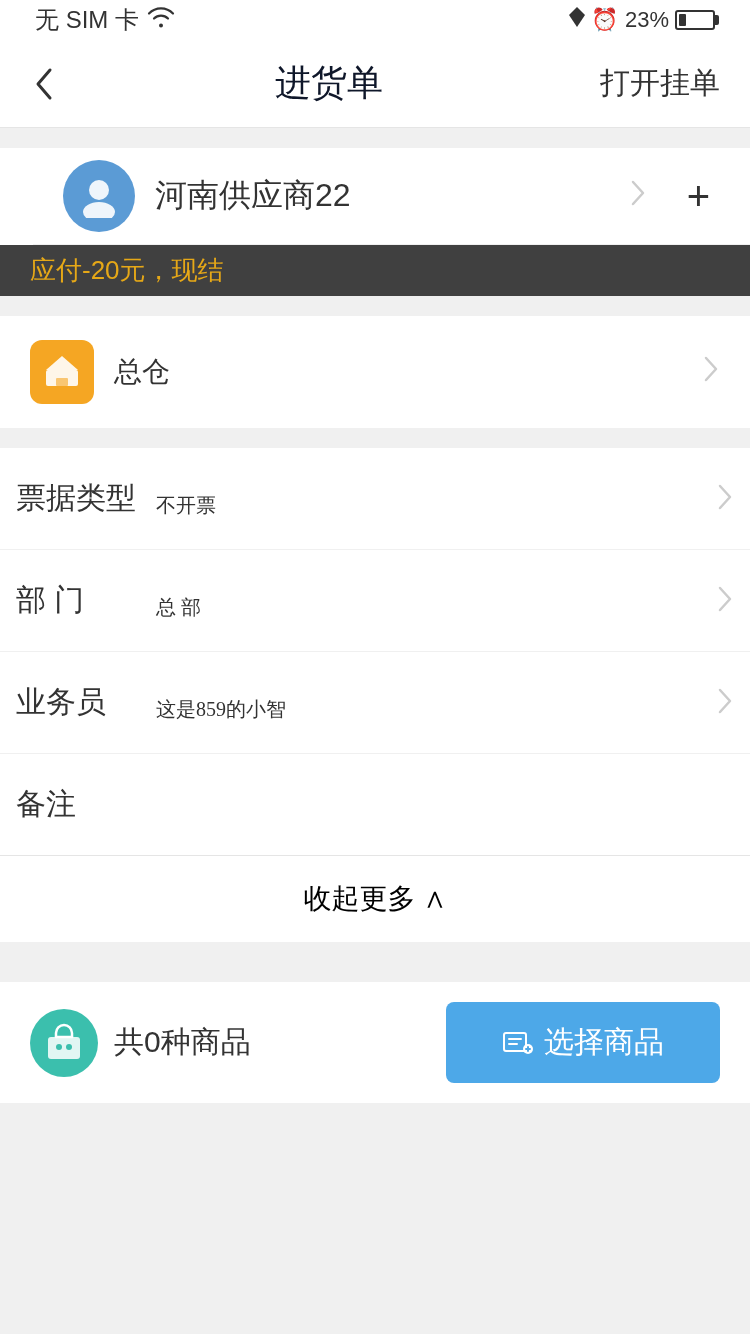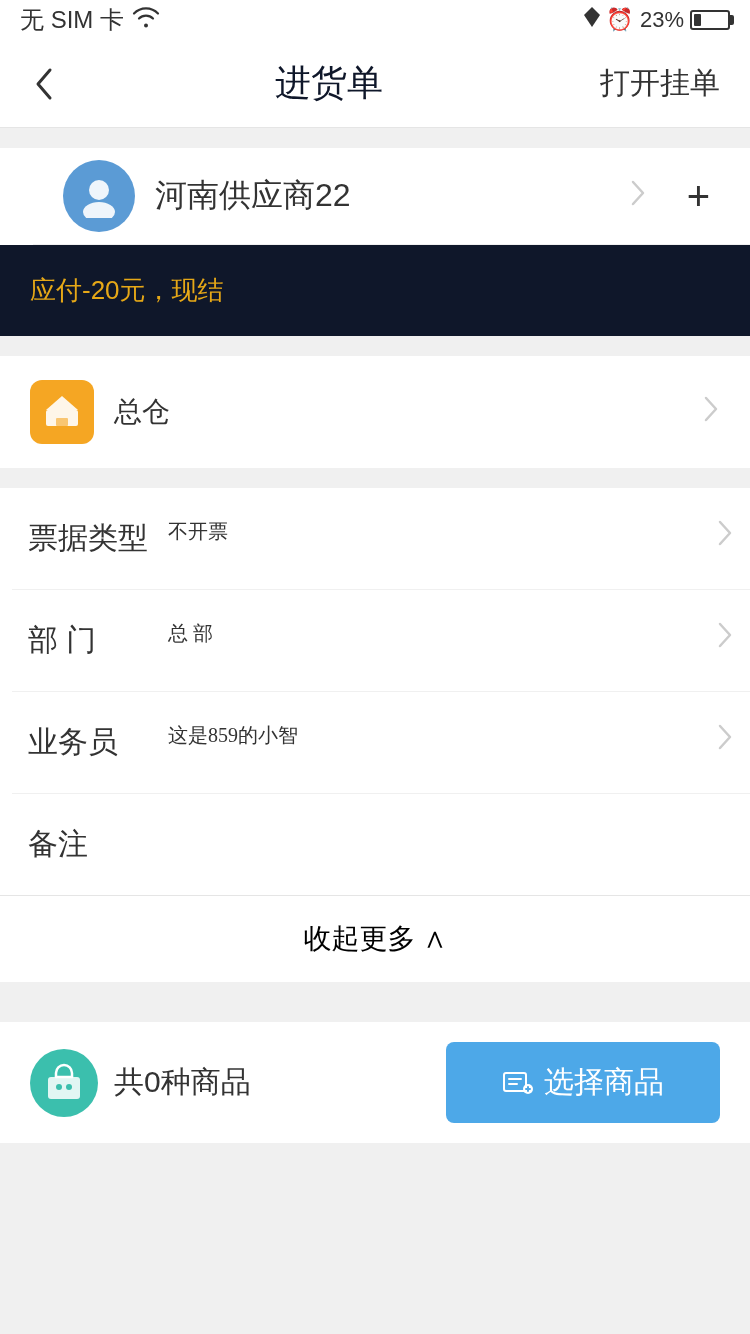--- a/index.html
+++ b/index.html
@@ -13,21 +13,21 @@
       color: #333;
     }
 
     
     .status-bar {
       height: 40px;
       background: #fff;
       display: flex;
       align-items: center;
       justify-content: space-between;
-      padding: 0 20px;
+      padding: 0 35px;
       font-size: 24px;
       color: #333;
     }
     .status-left { display: flex; align-items: center; gap: 8px; }
     .status-center { font-size: 28px; font-weight: 500; }
     .status-right { display: flex; align-items: center; gap: 6px; font-size: 22px; }
 
     
     .nav-bar {
       height: 88px;
@@ -99,22 +99,22 @@
     }
     .add-btn {
       font-size: 40px;
       color: #333;
       cursor: pointer;
       padding: 0 10px;
     }
 
     
     .notice-banner {
-      background: #0f172a;
-      padding: 28px 30px;
+      background: #404040;
+      padding: 8px 30px;
       font-size: 26px;
       color: #e6a817;
     }
 
     
     .warehouse-row {
       display: flex;
       align-items: center;
       padding: 24px 30px;
     }
@@ -140,25 +140,24 @@
       font-size: 28px;
     }
 
     
     .form-section {
       background: #fff;
       margin-top: 20px;
     }
     .form-row {
       display: flex;
-      align-items: flex-start;
+      align-items: flex-end;
       padding: 30px 16px;
       border-bottom: 1px solid #f0f0f0;
       cursor: pointer;
-      margin-left: 12px;
     }
     .form-row:last-child { border-bottom: none; }
     .form-label {
       font-size: 30px;
       color: #333;
       width: 140px;
       flex-shrink: 0;
     }
     .form-value {
       flex: 1;

